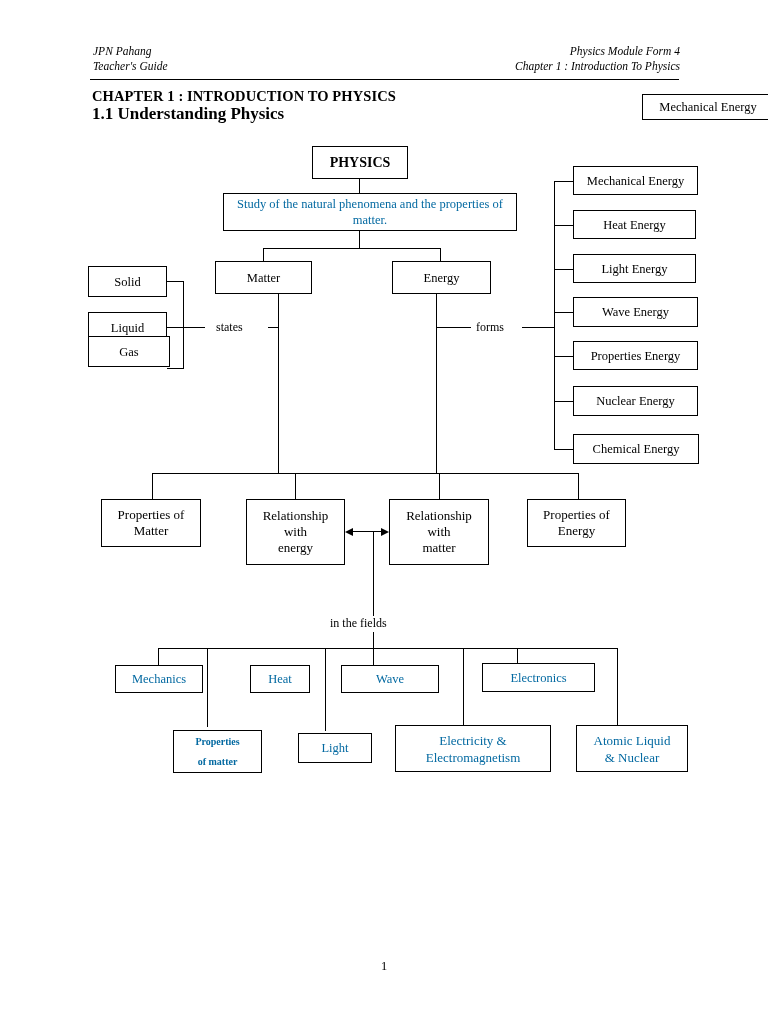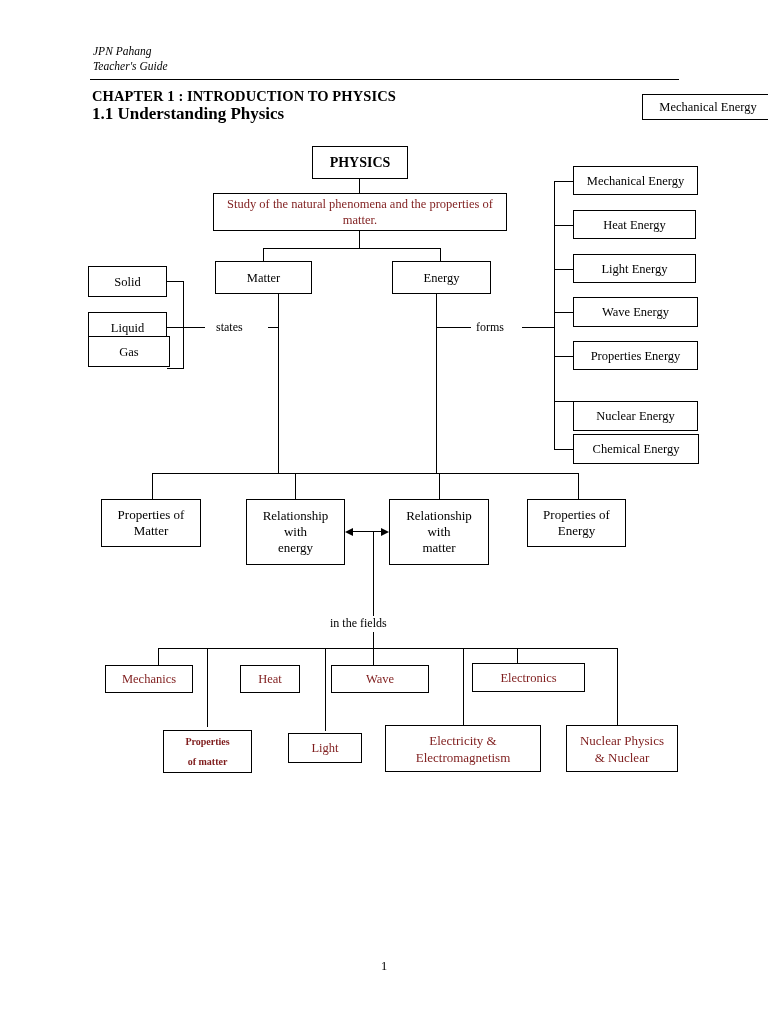--- a/index.html
+++ b/index.html
@@ -60,21 +60,21 @@
     border: 1.3px solid #000000;
     background: #ffffff;
     display: flex;
     align-items: center;
     justify-content: center;
     text-align: center;
     font-size: 12.5px;
     line-height: 14px;
     padding: 1px 3px;
   }
-  .box.blue  { color: #7f1d1d; }
+  .box.blue  { color: #0369a1; margin-left: 10px; }
   .box.bold  { font-weight: bold; }
   .box.small { font-size: 10px; line-height: 12px; font-weight: bold; }
   .box.b2    { font-size: 13px; line-height: 16px; }
 
   .ln {
     position: absolute;
     background: #000000;
   }
   .lbl {
     position: absolute;
@@ -107,20 +107,24 @@
 </style>
 </head>
 <body>
 
 <div id="page">
 
   <div class="hdr" id="hdr-left">
     <div>JPN Pahang</div>
     <div>Teacher's Guide</div>
   </div>
+  <div class="hdr" id="hdr-right">
+    <div>Physics Module Form 4</div>
+    <div>Chapter 1 : Introduction To Physics</div>
+  </div>
   <div id="hdr-rule"></div>
 
   <div id="chapter-title">CHAPTER 1 :  INTRODUCTION TO PHYSICS</div>
   <div id="section-title">1.1 Understanding Physics</div>
 
   <div class="box" id="note-box" style="left:642px; top:94px; width:132px; height:26px;">Mechanical Energy</div>
 
   <div class="box bold" id="box-physics" style="left:312px; top:146px; width:96px; height:33px; font-size:14px;">PHYSICS</div>
 
   <div class="ln" style="left:359px; top:179px; width:1.4px; height:14px;"></div>
@@ -164,21 +168,21 @@
 
   <div class="box" style="left:573px; top:254px; width:123px; height:29px;">Light Energy</div>
   <div class="ln" style="left:554px; top:269px; width:19px; height:1.3px;"></div>
 
   <div class="box" style="left:573px; top:297px; width:125px; height:30px;">Wave Energy</div>
   <div class="ln" style="left:554px; top:312px; width:19px; height:1.3px;"></div>
 
   <div class="box" style="left:573px; top:341px; width:125px; height:29px;">Properties Energy</div>
   <div class="ln" style="left:554px; top:356px; width:19px; height:1.3px;"></div>
 
-  <div class="box" style="left:573px; top:386px; width:125px; height:30px;margin-top:15px;">Nuclear Energy</div>
+  <div class="box" style="left:573px; top:386px; width:125px; height:30px;">Nuclear Energy</div>
   <div class="ln" style="left:554px; top:401px; width:19px; height:1.3px;"></div>
 
   <div class="box" style="left:573px; top:434px; width:126px; height:30px;">Chemical Energy</div>
   <div class="ln" style="left:554px; top:449px; width:19px; height:1.3px;"></div>
 
   <div class="ln" style="left:152px; top:473px; width:427px; height:1.3px;"></div>
   <div class="ln" style="left:152px; top:473px; width:1.3px; height:26px;"></div>
   <div class="ln" style="left:295px; top:473px; width:1.3px; height:26px;"></div>
   <div class="ln" style="left:439px; top:473px; width:1.3px; height:26px;"></div>
   <div class="ln" style="left:578px; top:473px; width:1.3px; height:26px;"></div>
@@ -235,19 +239,19 @@
   </div>
 
   <div class="box blue" style="left:288px; top:733px; width:74px; height:30px;">Light</div>
 
   <div class="box blue" style="left:385px; top:725px; width:156px; height:47px; flex-direction:column; line-height:17px; font-size:13px;">
     <span>Electricity &amp;</span>
     <span>Electromagnetism</span>
   </div>
 
   <div class="box blue" style="left:566px; top:725px; width:112px; height:47px; flex-direction:column; line-height:17px; font-size:13px;">
-    <span>Nuclear Physics</span>
+    <span>Atomic Liquid</span>
     <span>&amp; Nuclear</span>
   </div>
 
   <div id="page-number">1</div>
 
 </div>
 
 </body></html>

